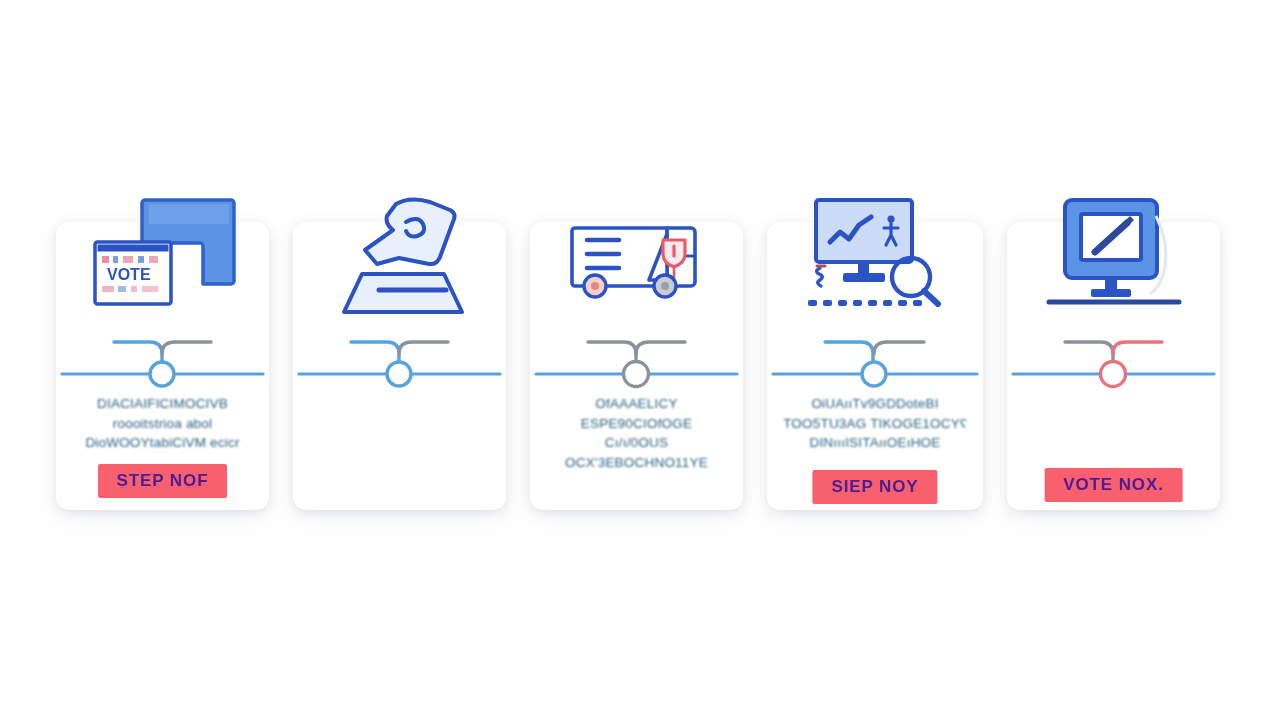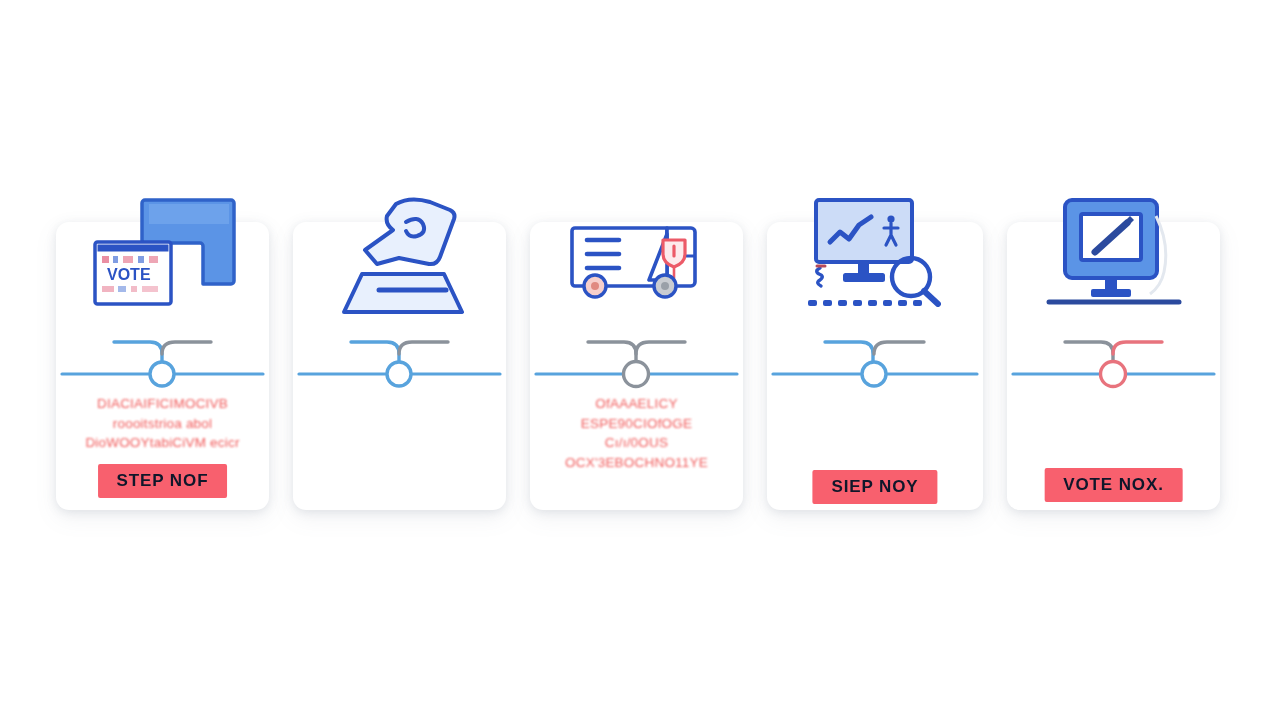--- a/index.html
+++ b/index.html
@@ -72,38 +72,38 @@
   .connector svg { display: block; width: 100%; height: 62px; }
 
   
   .blurb {
     position: absolute;
     top: 172px;
     left: 0;
     width: 100%;
     padding: 0 8px;
     text-align: center;
-    color: #ef4444;
+    color: #0c4a6e;
     font-size: 13.5px;
     line-height: 19.5px;
     letter-spacing: .2px;
     filter: blur(.85px);
     opacity: .88;
     font-weight: 500;
     white-space: pre-line;
   }
 
   
   .badge {
     position: absolute;
     bottom: 12px;
     left: 50%;
     transform: translateX(-50%);
     background: #f8606e;
-    color: #0f172a;
+    color: #4c1d95;
     font-size: 17px;
     font-weight: 700;
     letter-spacing: .9px;
     padding: 8px 19px 9px;
     border-radius: 2px;
     filter: blur(.5px);
     white-space: nowrap;
     line-height: 1;
   }
   .card-4 .badge { bottom: 6px; margin-top: 36px; }
@@ -251,20 +251,23 @@
 
       <div class="connector">
         <svg viewBox="0 0 216 62" preserveAspectRatio="none">
           <path d="M58 12 h36 q12 0 12 12 v14" fill="none" stroke="#58a3dd" stroke-width="3.4" stroke-linecap="round"></path>
           <path d="M157 12 h-37 q-13 0 -13 12" fill="none" stroke="#8b929b" stroke-width="3.4" stroke-linecap="round"></path>
           <line x1="6" y1="44" x2="210" y2="44" stroke="#58a3dd" stroke-width="3.2" stroke-linecap="round"></line>
           <circle cx="107" cy="44" r="12" fill="#ffffff" stroke="#58a3dd" stroke-width="3.4"></circle>
         </svg>
       </div>
 
+      <div class="blurb">OiUAııTv9GDDoteBI
+TOO5TU3AG TIKOGE1OCYʕ
+DINıııISITAııOEıHOE</div>
       <div class="badge">SIEP NOY</div>
     </div>
 
     <div class="card card-5">
       <div class="icon-wrap">
         <svg width="150" height="122" viewBox="0 0 150 122">
 
           <rect x="26" y="6" width="92" height="78" rx="7" fill="#5b94e6" stroke="#2b53c4" stroke-width="4"></rect>
           <rect x="42" y="20" width="60" height="46" rx="2" fill="#ffffff" stroke="#2b53c4" stroke-width="4"></rect>
 

